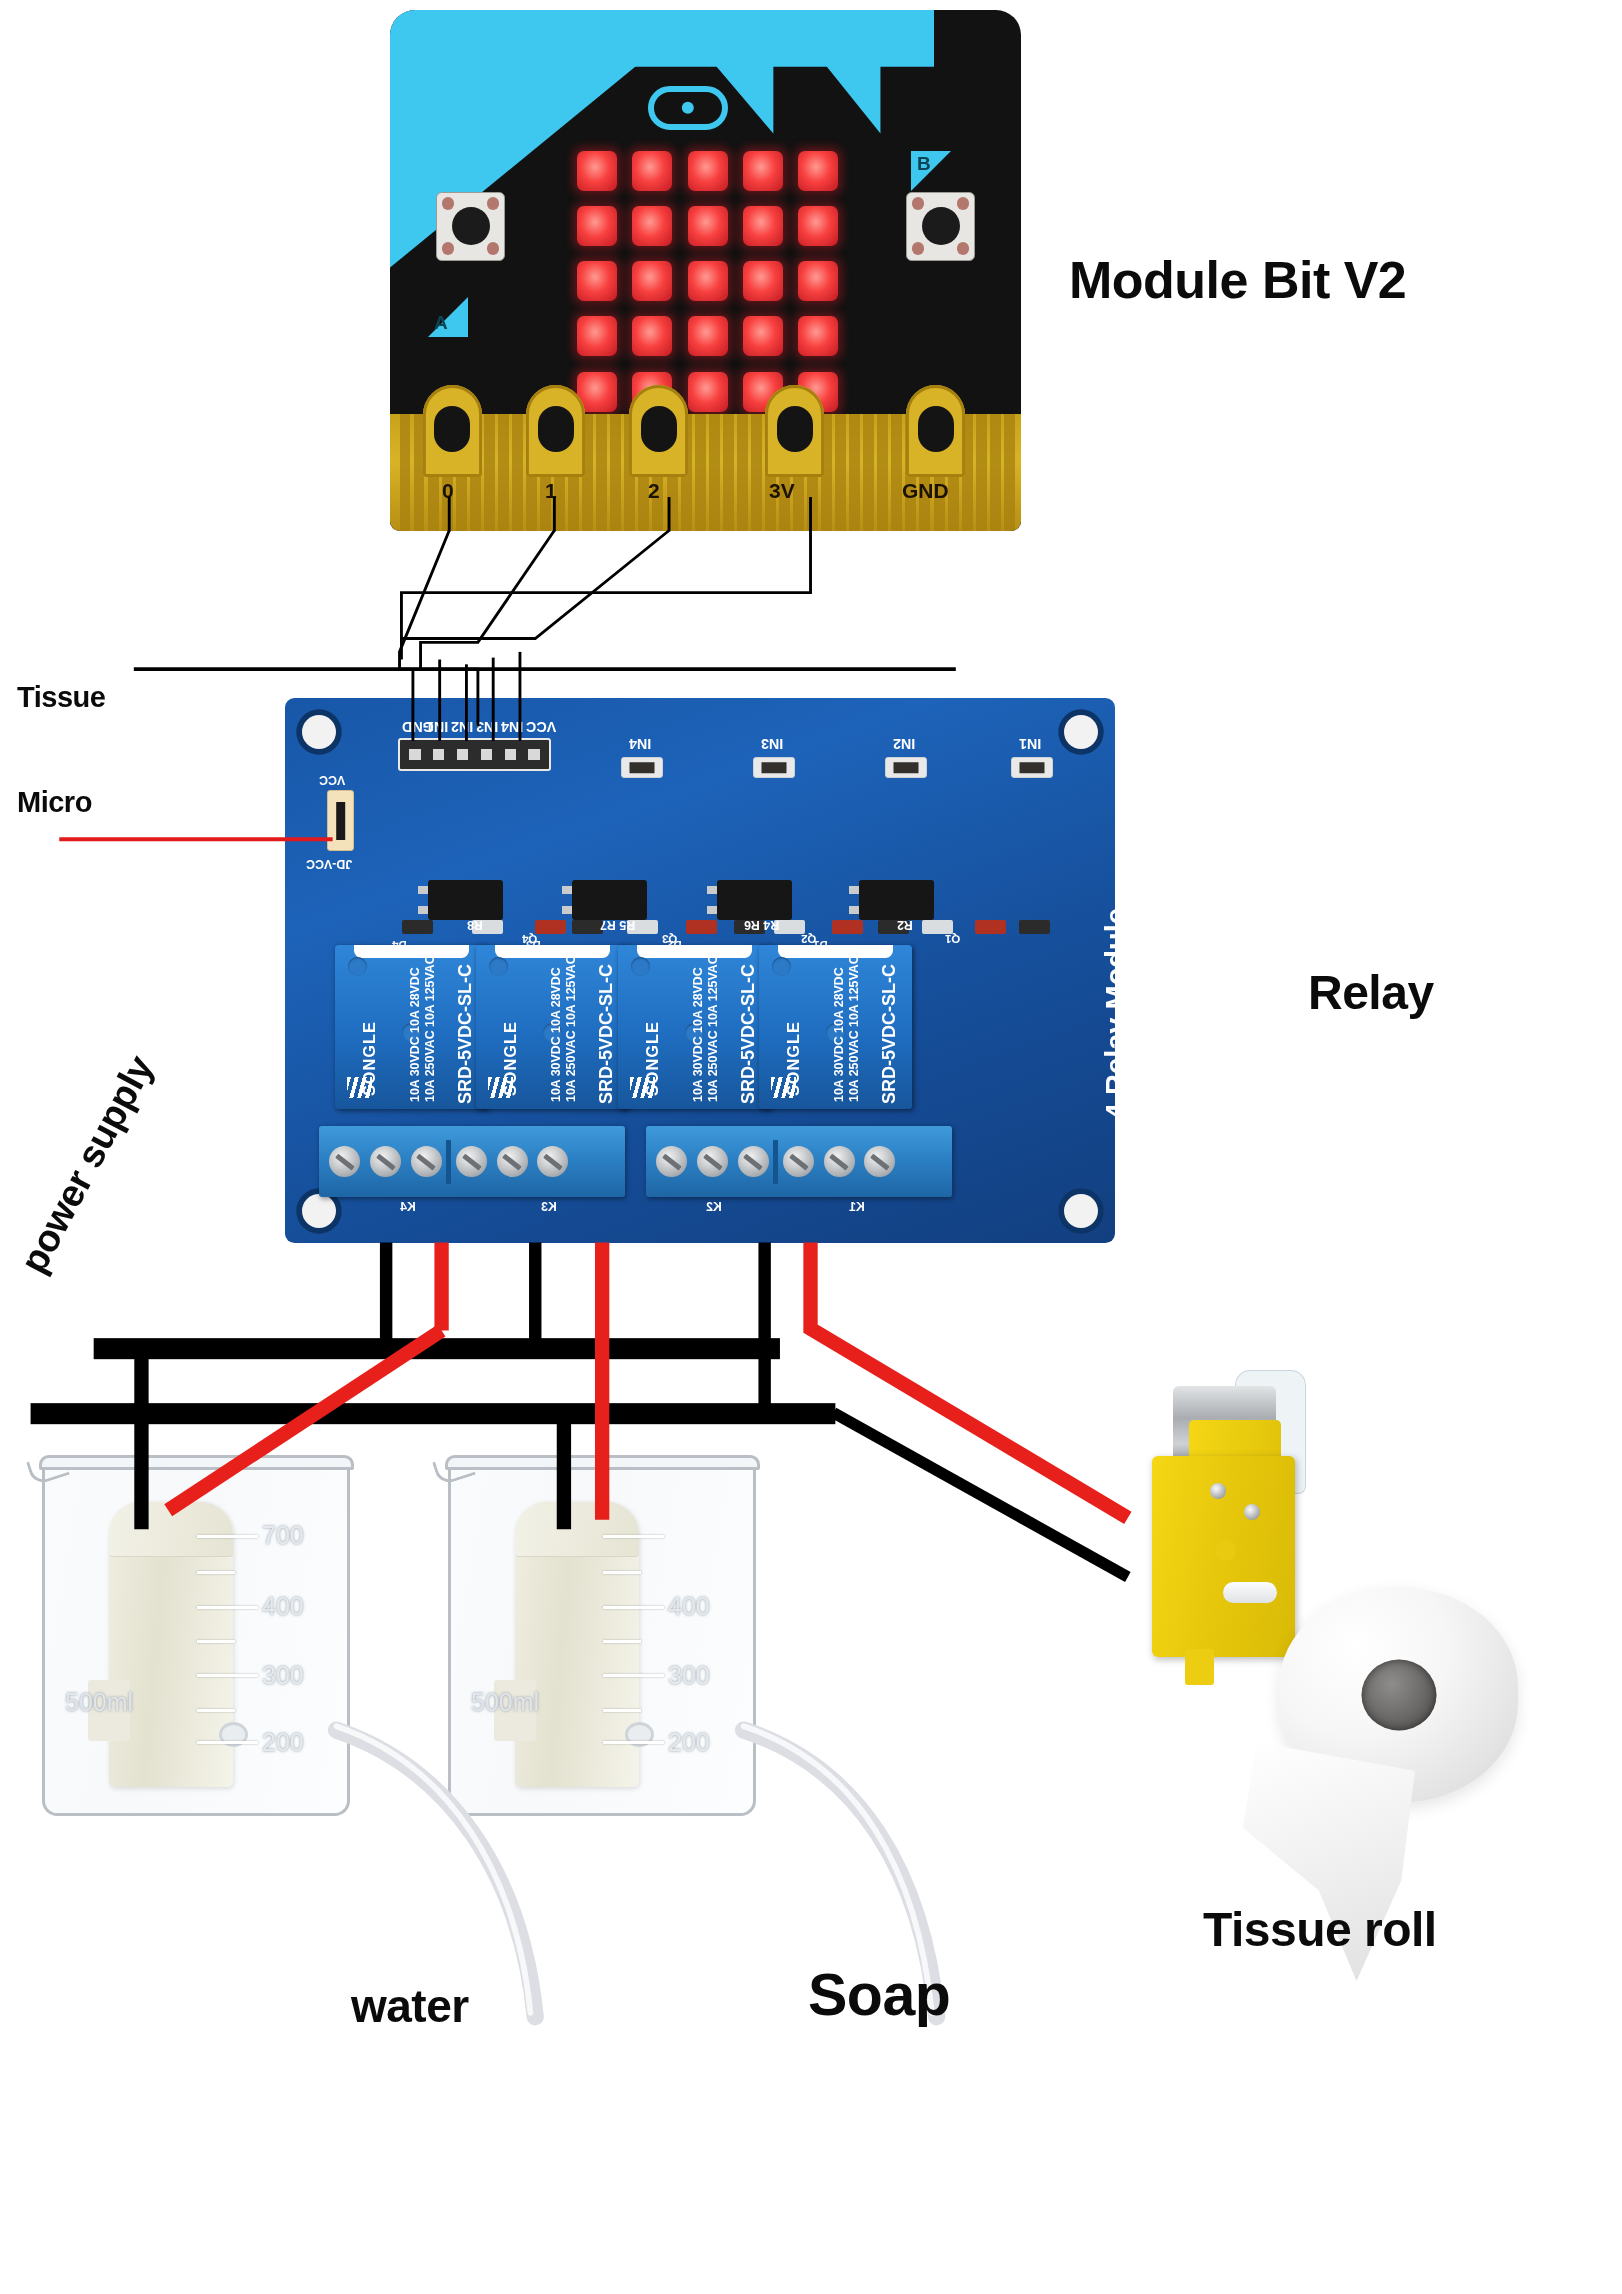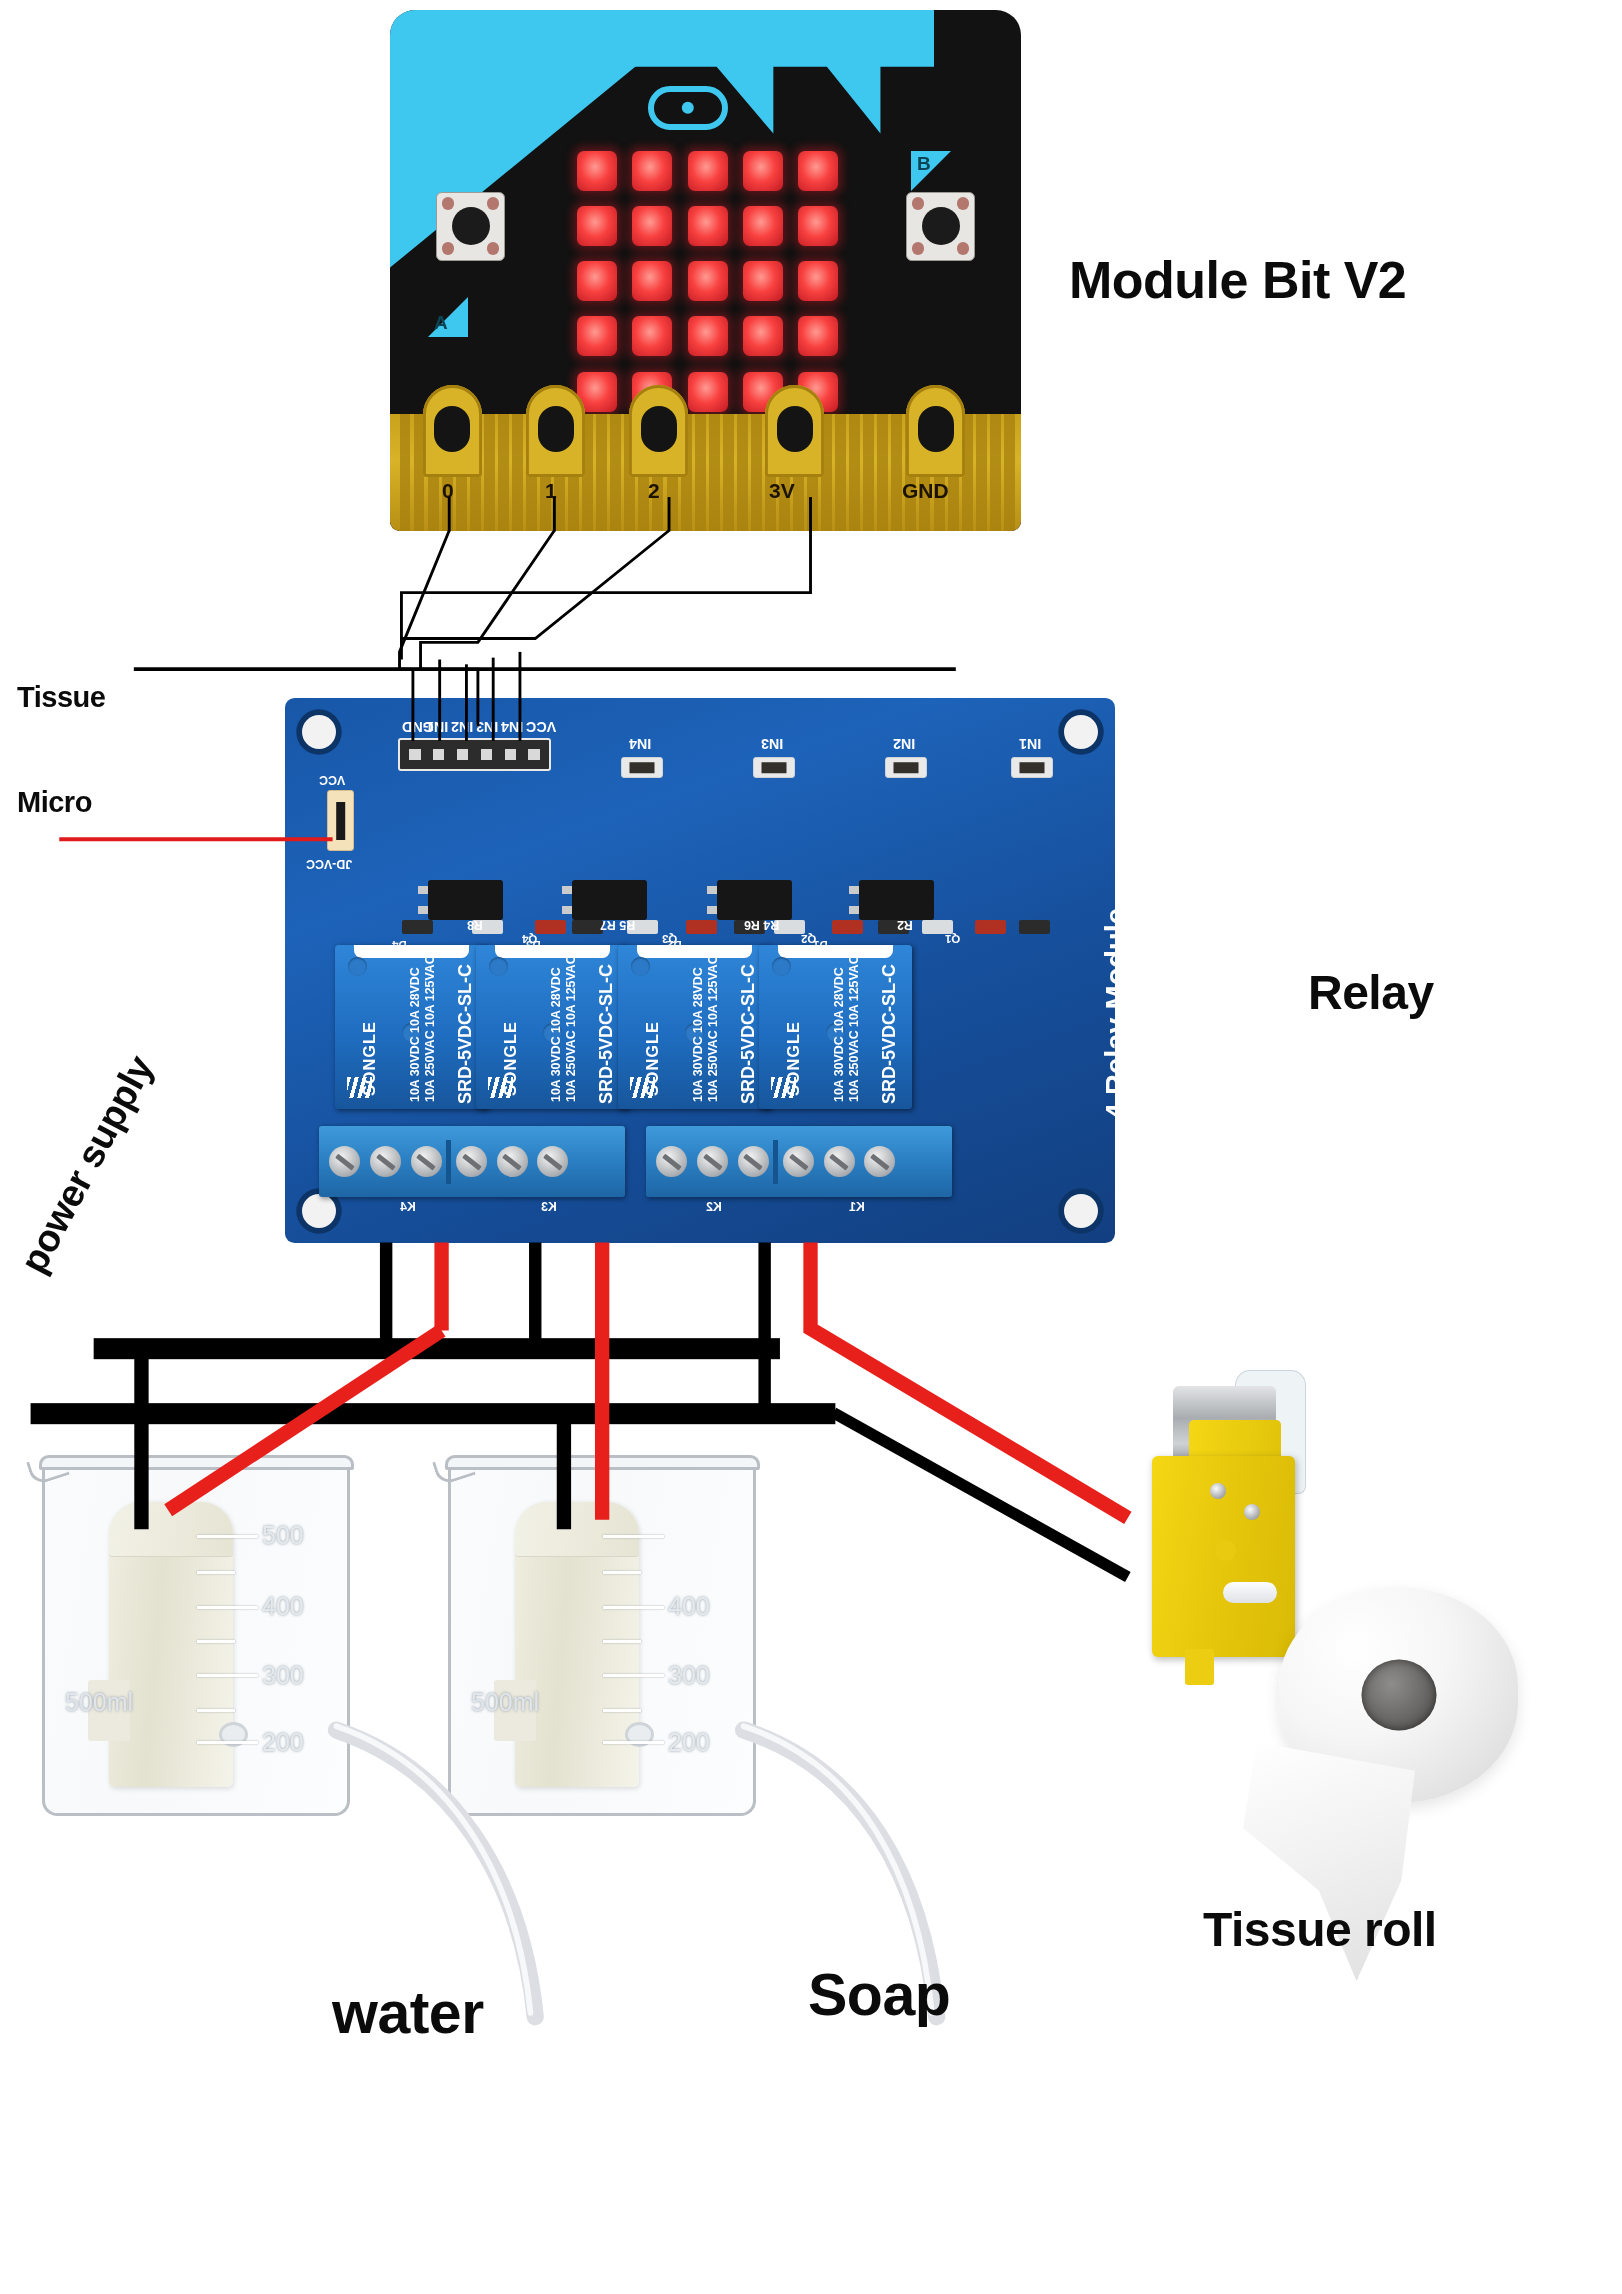--- a/index.html
+++ b/index.html
@@ -625,21 +625,21 @@
       <div class="pump-box"></div>
       <div class="pump-out"></div>
     </div>
     <div class="grad" style="top:92px;"></div>
     <div class="grad short" style="top:128px;"></div>
     <div class="grad" style="top:163px;"></div>
     <div class="grad short" style="top:197px;"></div>
     <div class="grad" style="top:231px;"></div>
     <div class="grad short" style="top:266px;"></div>
     <div class="grad" style="top:298px;"></div>
-    <div class="gradtxt" style="top:78px;">500</div>
+    <div class="gradtxt" style="top:78px;">700</div>
     <div class="gradtxt" style="top:149px;">400</div>
     <div class="gradtxt" style="top:218px;">300</div>
     <div class="gradtxt" style="top:285px;">200</div>
     <div class="mltxt" style="top:245px;">500ml</div>
   </div>
 
   <div class="beaker" id="beaker-soap" style="left:435px; top:1443px;">
     <div class="bk-glass"></div>
     <div class="bk-rim"></div>
     <div class="bk-spout"></div>
@@ -743,18 +743,18 @@
 
   <div class="lbl" id="lbl-microbit" style="left:1069px; top:250px; font-size:52px;">Module Bit V2</div>
 
   <div class="lbl" id="lbl-relay" style="left:1308px; top:965px; font-size:48px;">Relay</div>
 
   <div class="lbl" id="lbl-power1" style="left:17px; top:681px; font-size:29px;">Tissue</div>
   <div class="lbl" id="lbl-power2" style="left:17px; top:786px; font-size:29px;">Micro</div>
 
   <div class="lbl" id="lbl-powersupply-rot" style="left:11.5px; top:1260px; font-size:38px; transform: rotate(-62deg); transform-origin: left top;">power supply</div>
 
-  <div class="lbl" id="lbl-water" style="left:332px; top:1979px; font-size:59px;">water</div>
+  <div class="lbl" id="lbl-water" style="left:351px; top:1979px; font-size:46px;">water</div>
   <div class="lbl" id="lbl-soap" style="left:808px; top:1961px; font-size:59px;">Soap</div>
   <div class="lbl" id="lbl-tissue" style="left:1203px; top:1902px; font-size:48px;">Tissue roll</div>
 
 </div>
 
 
 </body></html>

